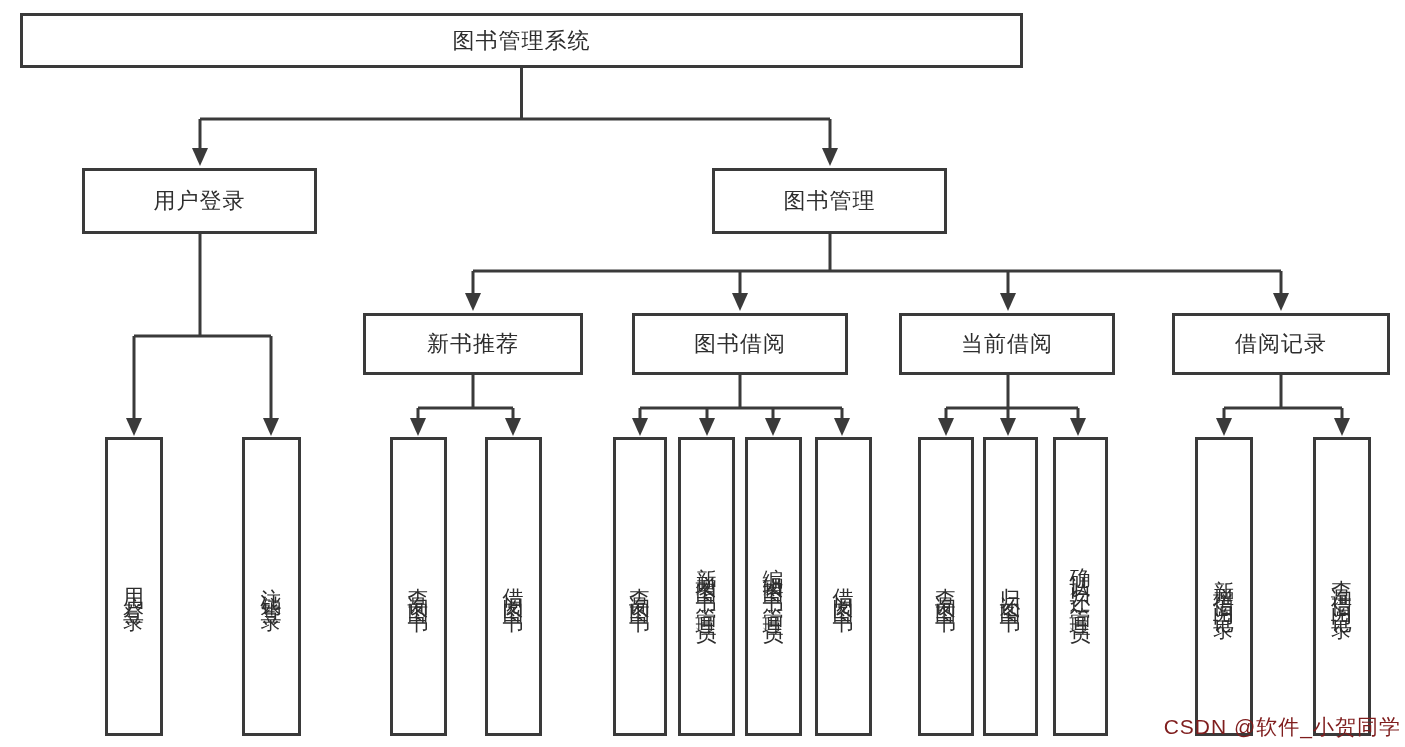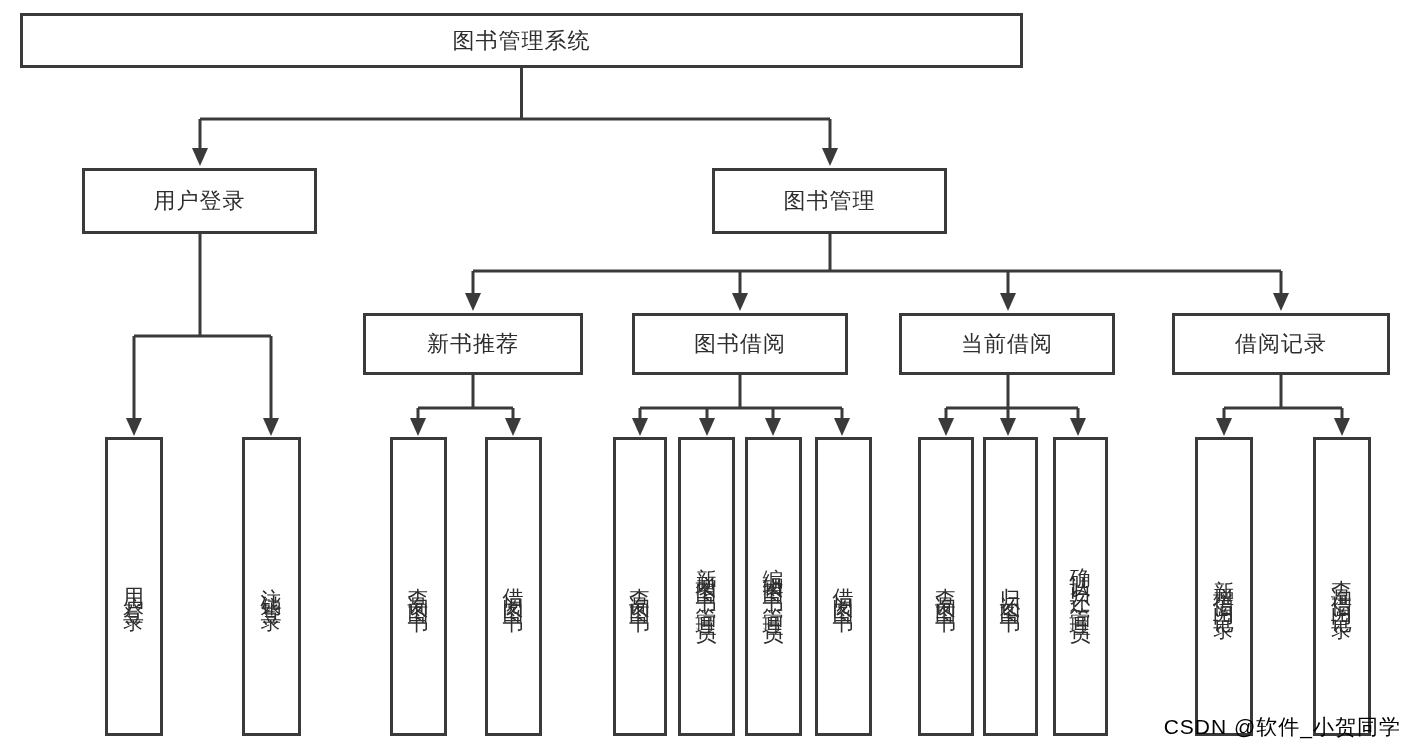--- a/index.html
+++ b/index.html
@@ -32,21 +32,21 @@
     font-size:21px;color:#2d2d2d;
     letter-spacing:8px;
     line-height:1;
   }
   #connectors{position:absolute;left:0;top:0;z-index:0;}
   .hbox,.vbox{z-index:1;}
   #watermark{
     position:absolute;
     right:4px;bottom:6px;
     font-size:21px;
-    color:#000000;
+    color:#7f1d1d;
     letter-spacing:1px;
     z-index:2;
     white-space:nowrap;
   }
 </style>
 </head>
 <body>
 
 <div id="canvas">
 

